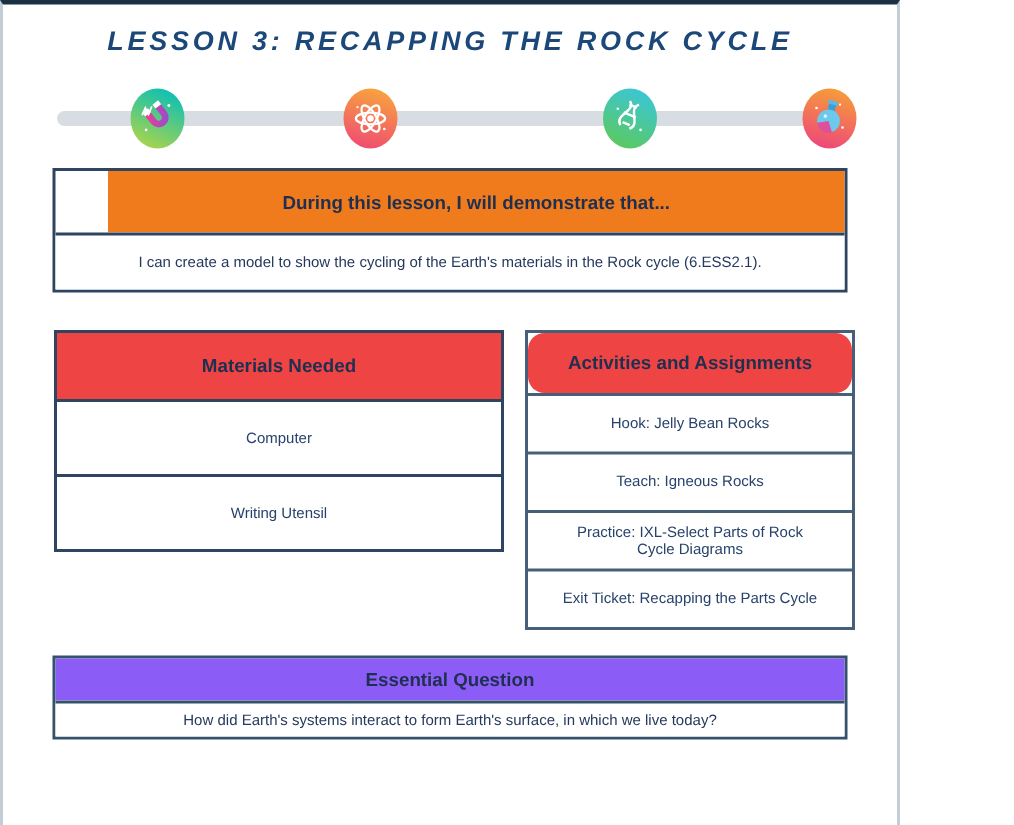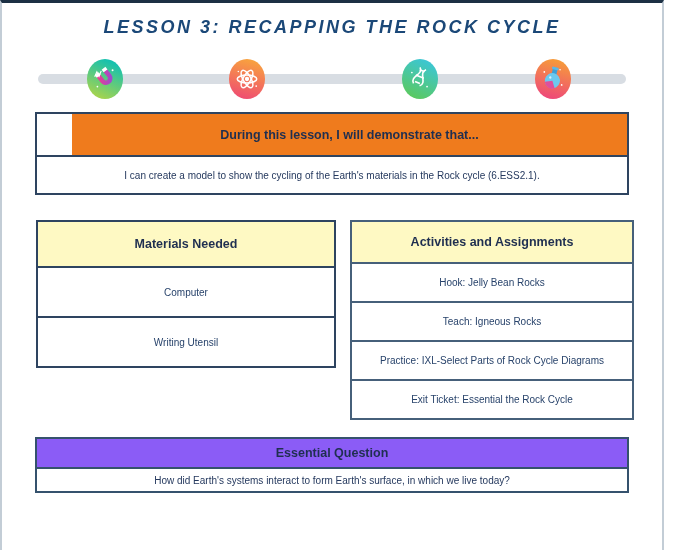--- a/index.html
+++ b/index.html
@@ -1,21 +1,21 @@
 <!DOCTYPE html>
 <html><head>
 <meta charset="utf-8">
 <style>
   * { box-sizing: border-box; margin: 0; padding: 0; }
   html, body { background: #fff; }
   body { font-family: "Liberation Sans", sans-serif; }
 
   .page {
     position: relative;
-    width: 664px;
+    width: 600px;
     height: 550px;
     background: #ffffff;
     border-top: 3px solid #1c3044;
     border-left: 2px solid #c3cdd6;
     border-right: 2px solid #c3cdd6;
     overflow: hidden;
   }
 
   
   .title {
@@ -64,33 +64,33 @@
     background: #fff;
   }
 
   .demonstrate { margin: 12px 33px 0 33px; }
   .demonstrate .box-header { background: #ef7b1d; height: 41px; margin-left: 35px; }
   .demonstrate .box-body { height: 38px; }
 
   
   .columns { display: flex; gap: 14px; margin: 25px 28px 0 34px; align-items: flex-start; }
   .table { background: #fff; }
-  .table .box-header { background: #fef9c3; }
+  .table .box-header { background: #ef4444; }
   .table .row {
     display: flex; align-items: center; justify-content: center;
     font-size: 10px; color: #28436b;
     border-top: 2px solid #2e4460;
     text-align: center;
     padding: 0 23px;
   }
   .materials { width: 300px; }
   .materials .box-header { height: 44px; }
   .materials .row { height: 50px; }
   .activities { flex: 1; border-color: #46607a; }
-  .activities .box-header { height: 40px; }
+  .activities .box-header { height: 40px; border-radius: 11px; }
   .activities .row { height: 39px; border-top-color: #46607a; }
 
   
   .eq { margin: 17px 33px 0 33px; border-color: #35526d; }
   .eq .box-header { background: #8b5cf6; height: 28px; }
   .eq .box-body { height: 24px; border-top-color: #35526d; }
 </style>
 </head>
 <body>
 
@@ -174,21 +174,21 @@
       <div class="box-header">Materials Needed</div>
       <div class="row">Computer</div>
       <div class="row">Writing Utensil</div>
     </section>
 
     <section class="box table activities">
       <div class="box-header">Activities and Assignments</div>
       <div class="row">Hook: Jelly Bean Rocks</div>
       <div class="row">Teach: Igneous Rocks</div>
       <div class="row">Practice: IXL-Select Parts of Rock Cycle Diagrams</div>
-      <div class="row">Exit Ticket: Essential the Rock Cycle</div>
+      <div class="row">Exit Ticket: Recapping the Parts Cycle</div>
     </section>
 
   </div>
 
   <section class="box eq">
     <div class="box-header">Essential Question</div>
     <div class="box-body">How did Earth's systems interact to form Earth's surface, in which we live today?</div>
   </section>
 
 </div>

